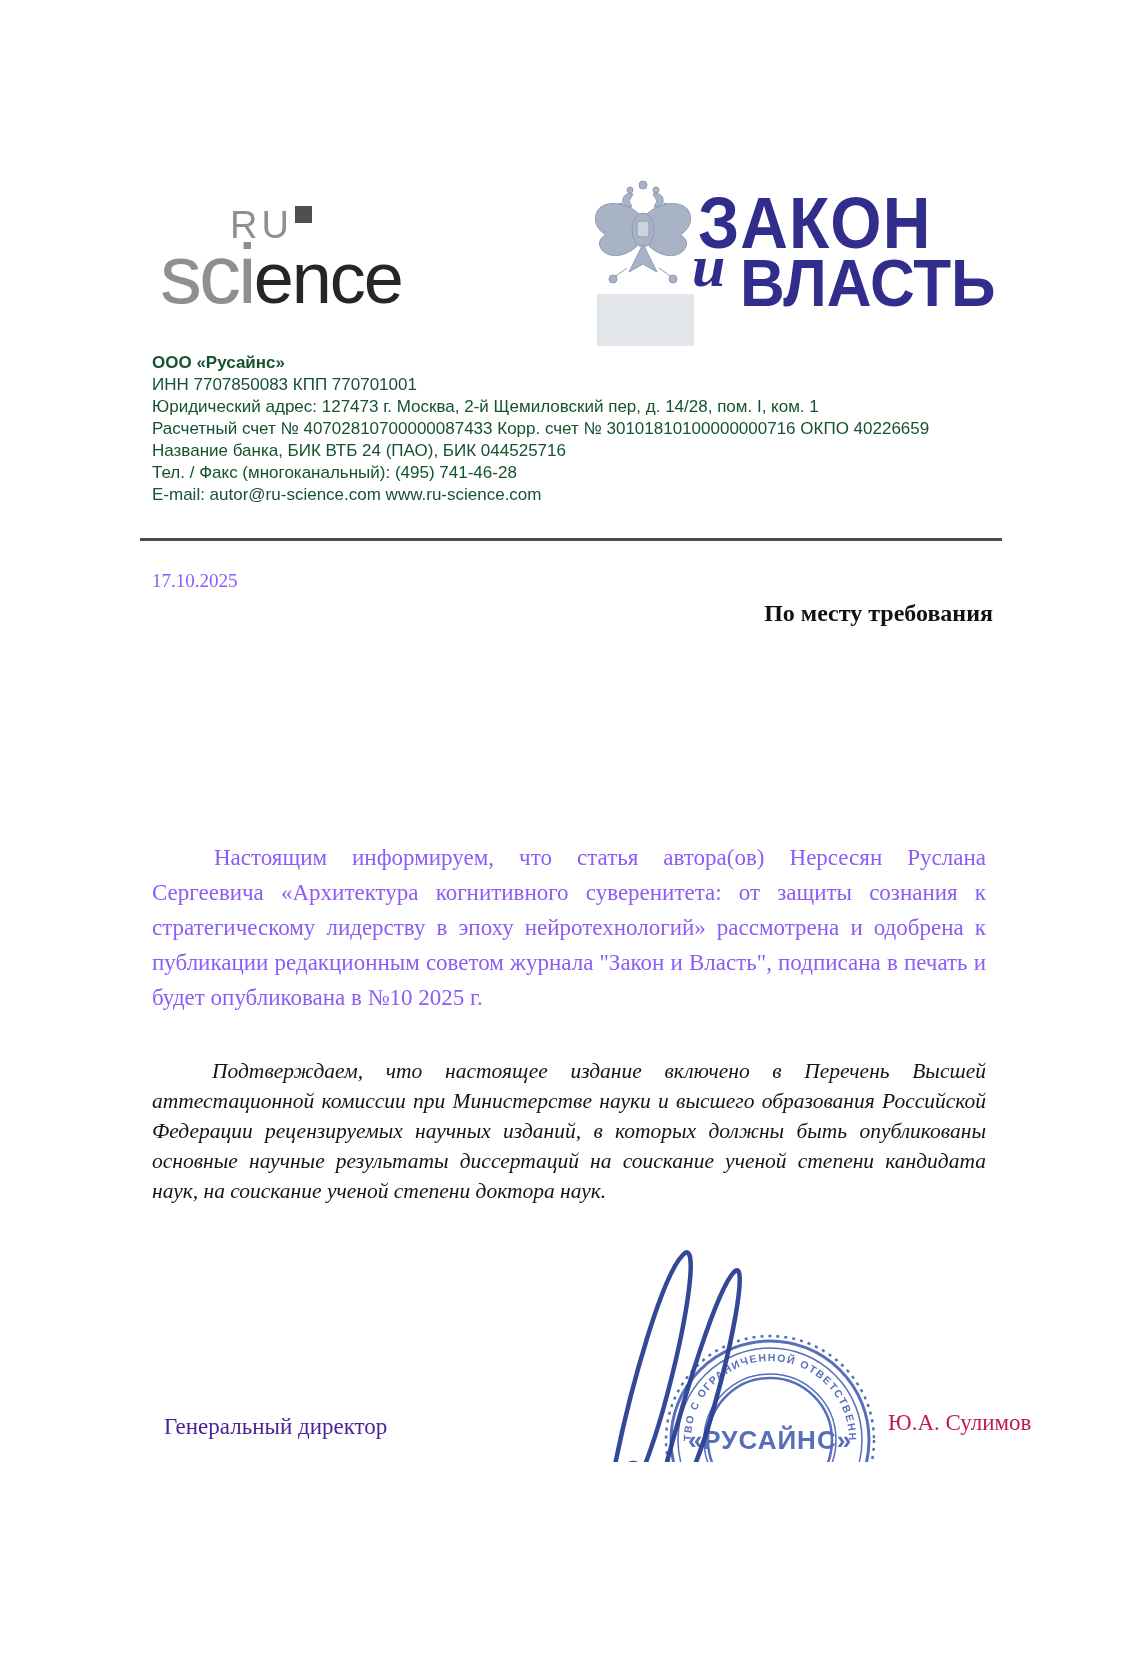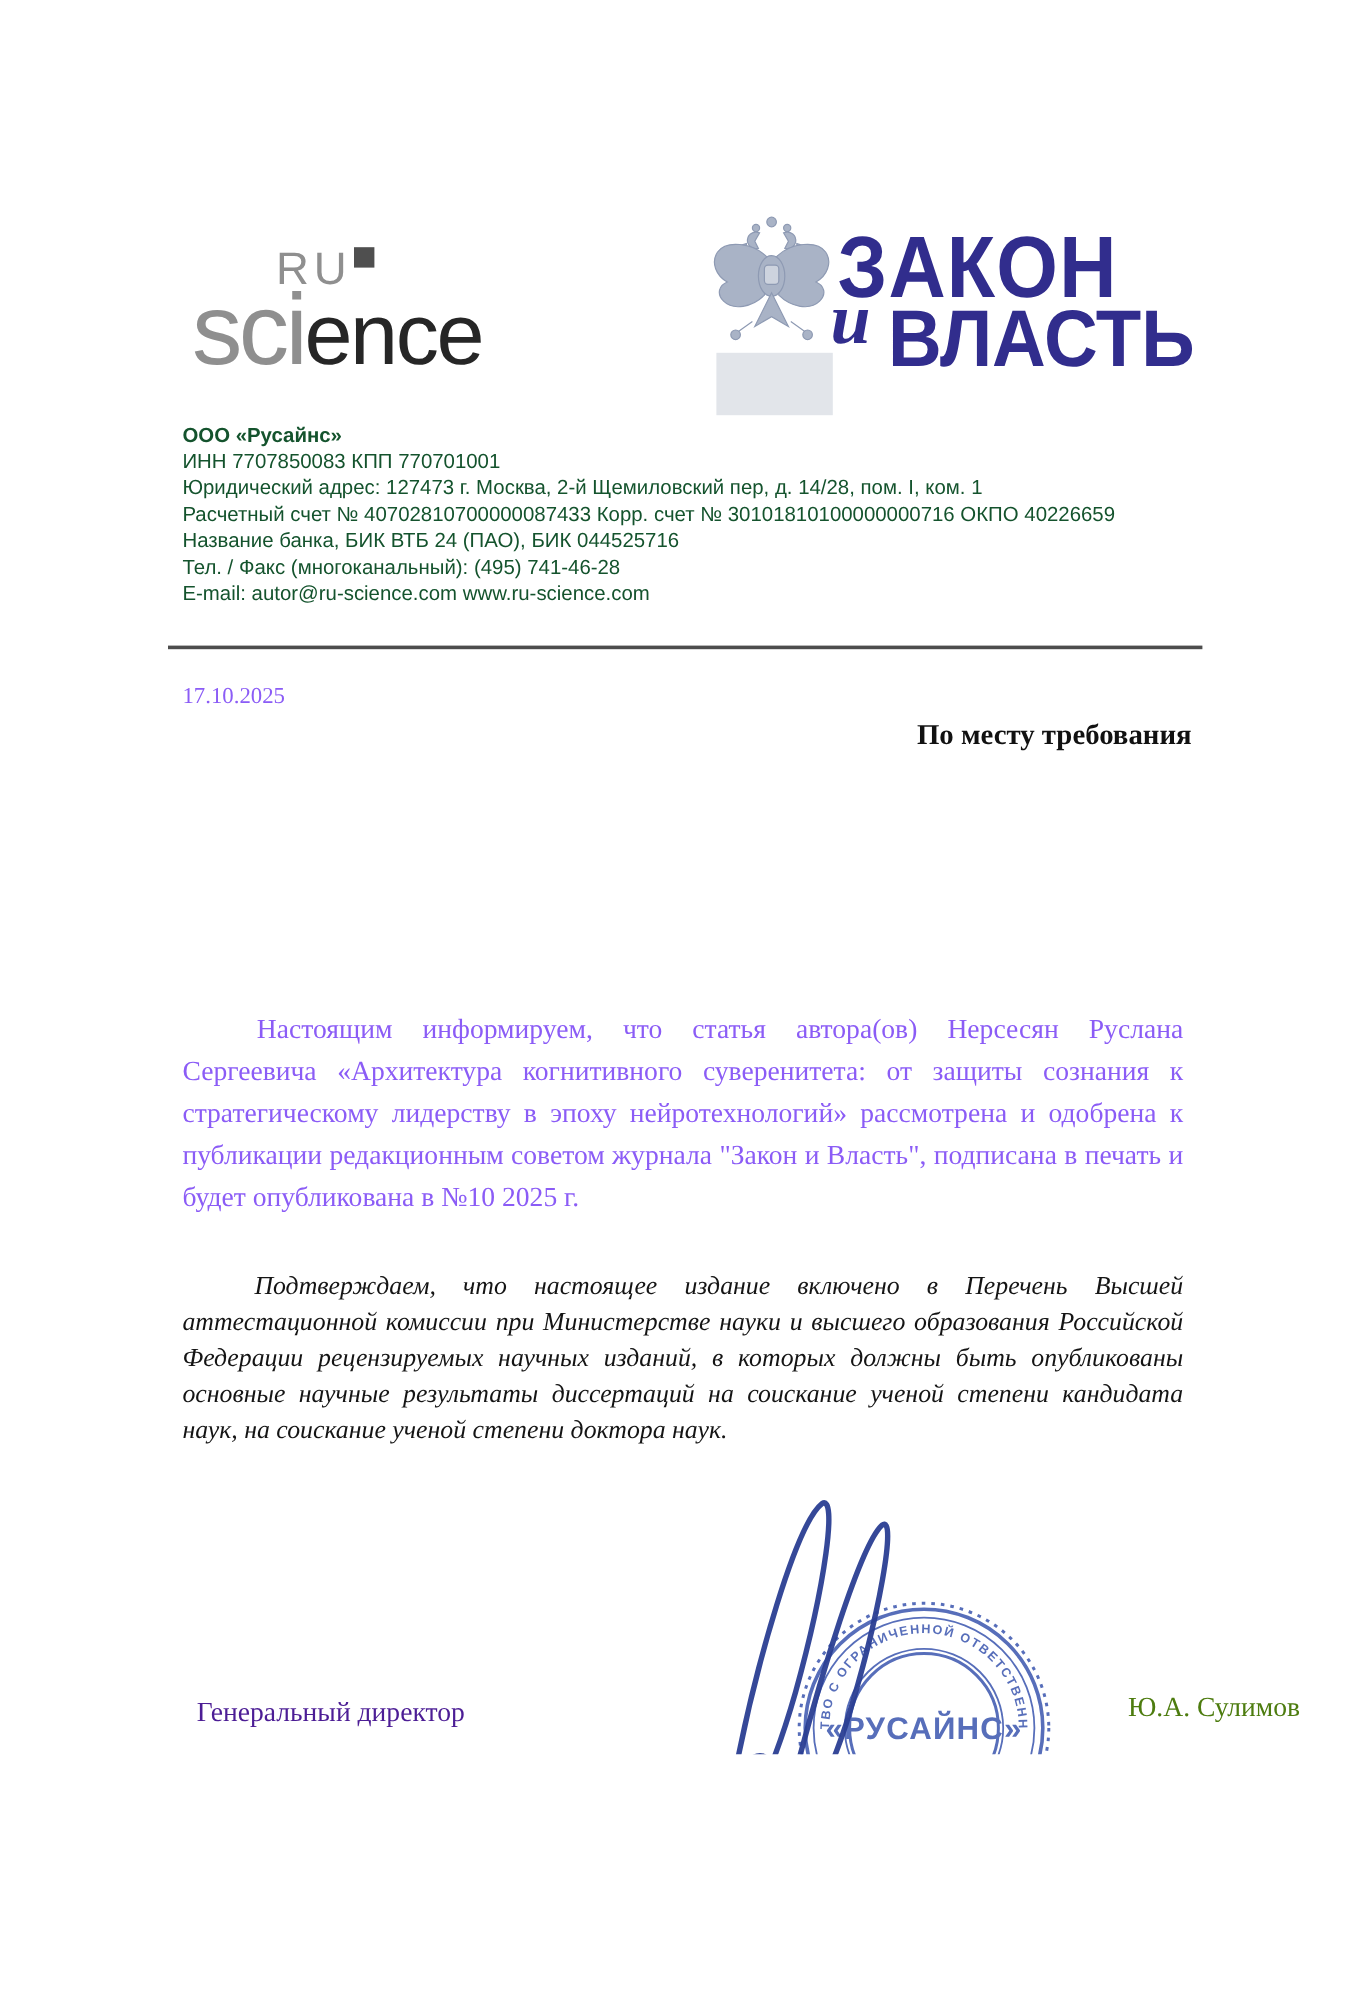--- a/index.html
+++ b/index.html
@@ -35,21 +35,21 @@
   
   .serif{font-family:"Liberation Serif",serif;}
   .date{position:absolute;left:152px;top:570px;font-size:19px;color:#8b5cf6;}
   .addressee{position:absolute;right:132px;top:588px;font-size:24px;font-weight:700;color:#111;margin-top:12px;}
   .para1{position:absolute;left:152px;top:840px;width:834px;font-size:23px;line-height:35px;
          text-align:justify;text-indent:62px;color:#8b5cf6;}
   .para2{position:absolute;left:152px;top:1056px;width:834px;font-size:21.5px;line-height:30px;
          text-align:justify;text-indent:60px;font-style:italic;color:#141414;}
 
   .signer-title{position:absolute;left:164px;top:1414px;font-size:23px;color:#4c1d95;}
-  .signer-name{position:absolute;left:940px;top:1410px;font-size:23px;color:#4d7c0f;}
+  .signer-name{position:absolute;left:888px;top:1410px;font-size:23px;color:#be185d;}
 
   
   .stamp{position:absolute;left:662px;top:1332px;width:216px;height:216px;opacity:.85;}
   .signature{position:absolute;left:545px;top:1225px;width:260px;height:285px;}
 
   
   .scan-btn{position:absolute;left:981px;top:1529px;width:110px;height:110px;cursor:pointer;}
   .bottom-strip{position:absolute;left:0;top:1661px;width:1125px;height:9px;background:#f5f5f7;}
 </style>
 </head>

